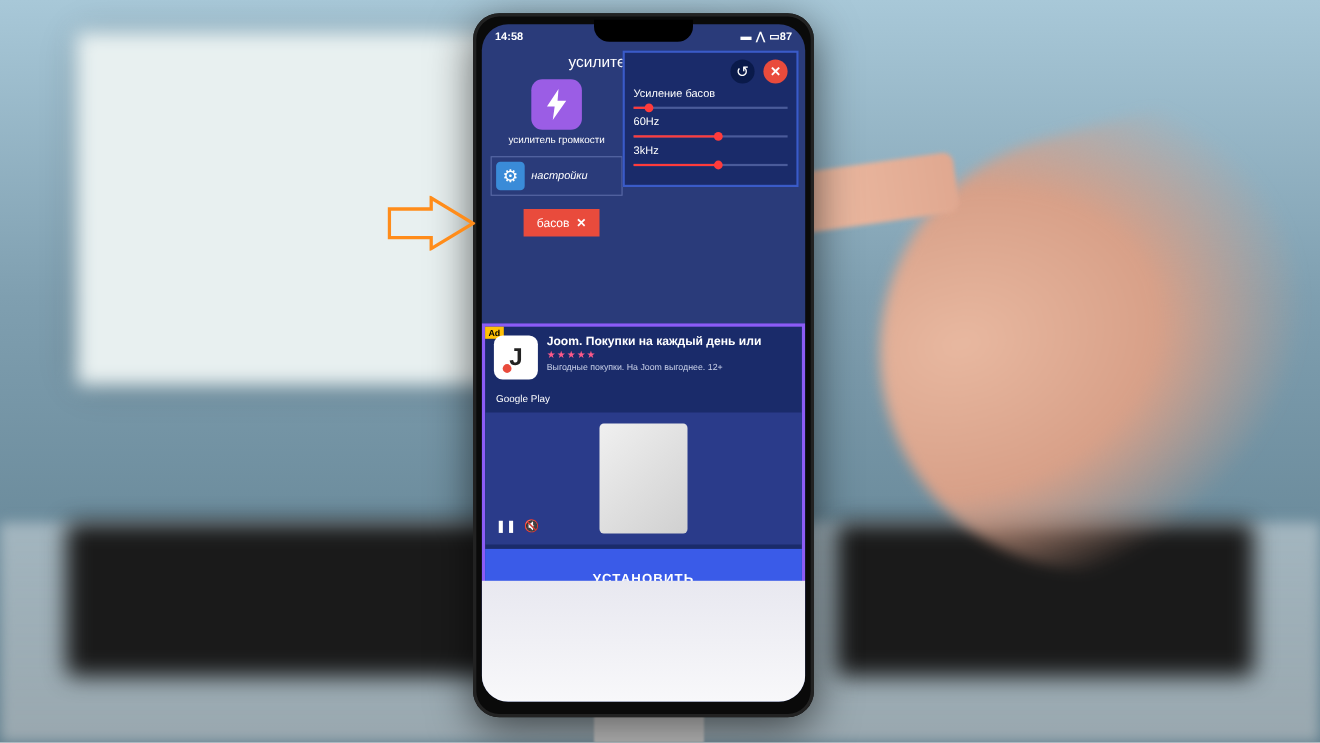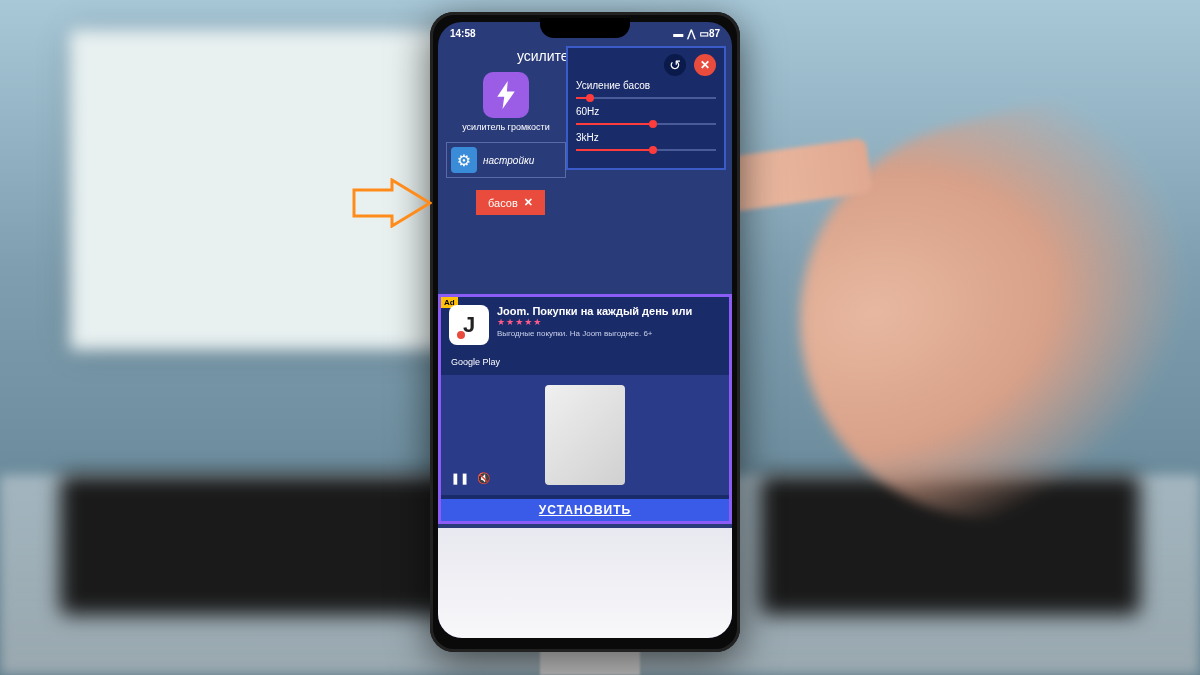--- a/index.html
+++ b/index.html
@@ -240,25 +240,24 @@
     position:relative;
   }
   .video-controls {
     position:absolute; left:10px; bottom:8px;
     display:flex; gap:6px;
   }
   .vc-btn { width:18px;height:18px; color:#fff; font-size:11px; display:flex;align-items:center;justify-content:center;}
   .install-btn {
     background:#3a5be8;
     text-align:center;
-    padding:4px 0;
+    padding:20px 0;
     font-size:12px;
     font-weight:bold;
     letter-spacing:1px;
-    text-decoration:underline;
   }
 
   .bottom-white {
     position:absolute;
     bottom:0; left:0; right:0;
     height:110px;
     background: linear-gradient(180deg, #e8e8f0, #f8f8fa);
   }
 
   
@@ -374,21 +373,21 @@
     <div class="ad">
       <div class="ad-badge">Ad</div>
       <div class="ad-top">
         <div class="ad-icon">
           <span class="j-letter">J</span>
             <span class="j-dot"></span>
         </div>
         <div class="ad-texts">
           <div class="ad-title">Joom. Покупки на каждый день или</div>
           <div class="ad-stars">★★★★★</div>
-          <div class="ad-sub">Выгодные покупки. На Joom выгоднее. 6+</div>
+          <div class="ad-sub">Выгодные покупки. На Joom выгоднее. 12+</div>
         </div>
       </div>
       <div class="ad-store">Google Play</div>
       <div class="ad-video">
         <div class="video-thumb"></div>
         <div class="video-controls">
           <div class="vc-btn">
             <span>❚❚</span>
           </div>
           <div class="vc-btn">

